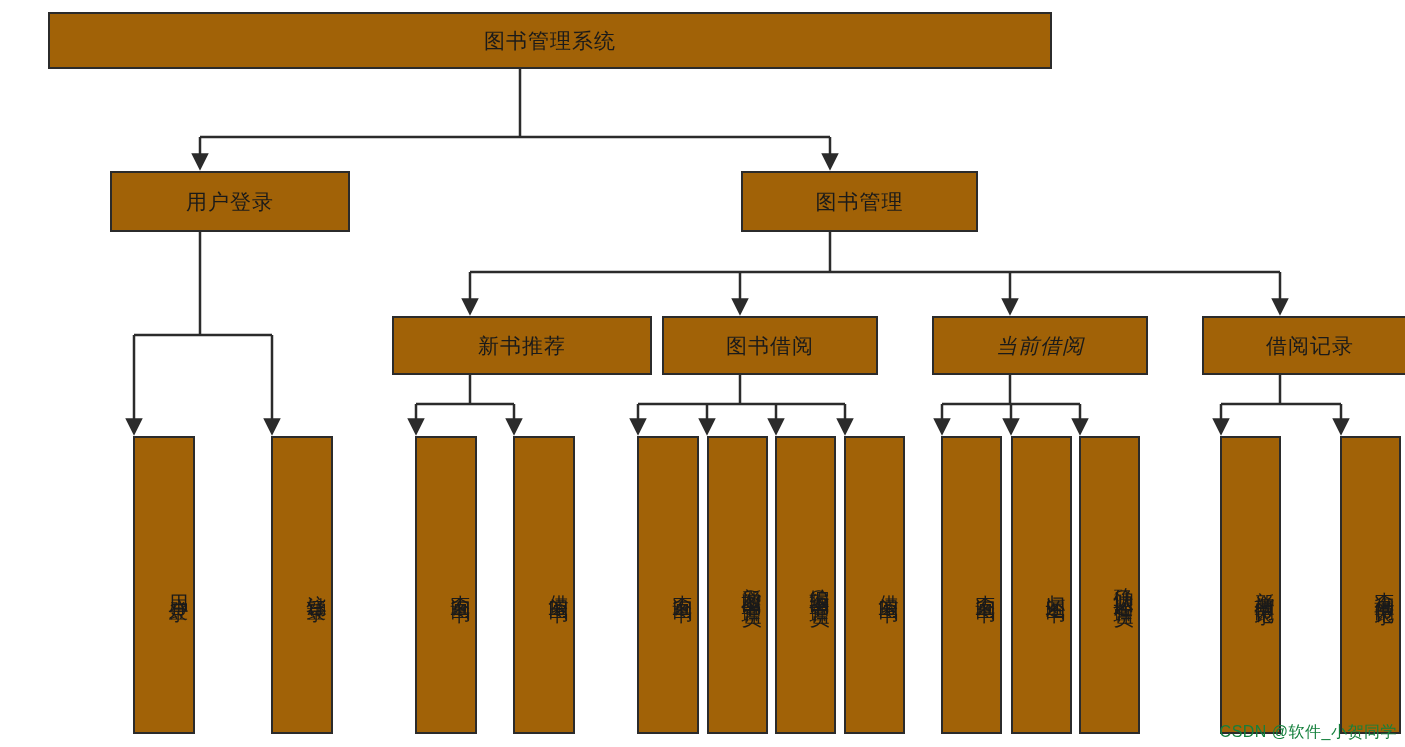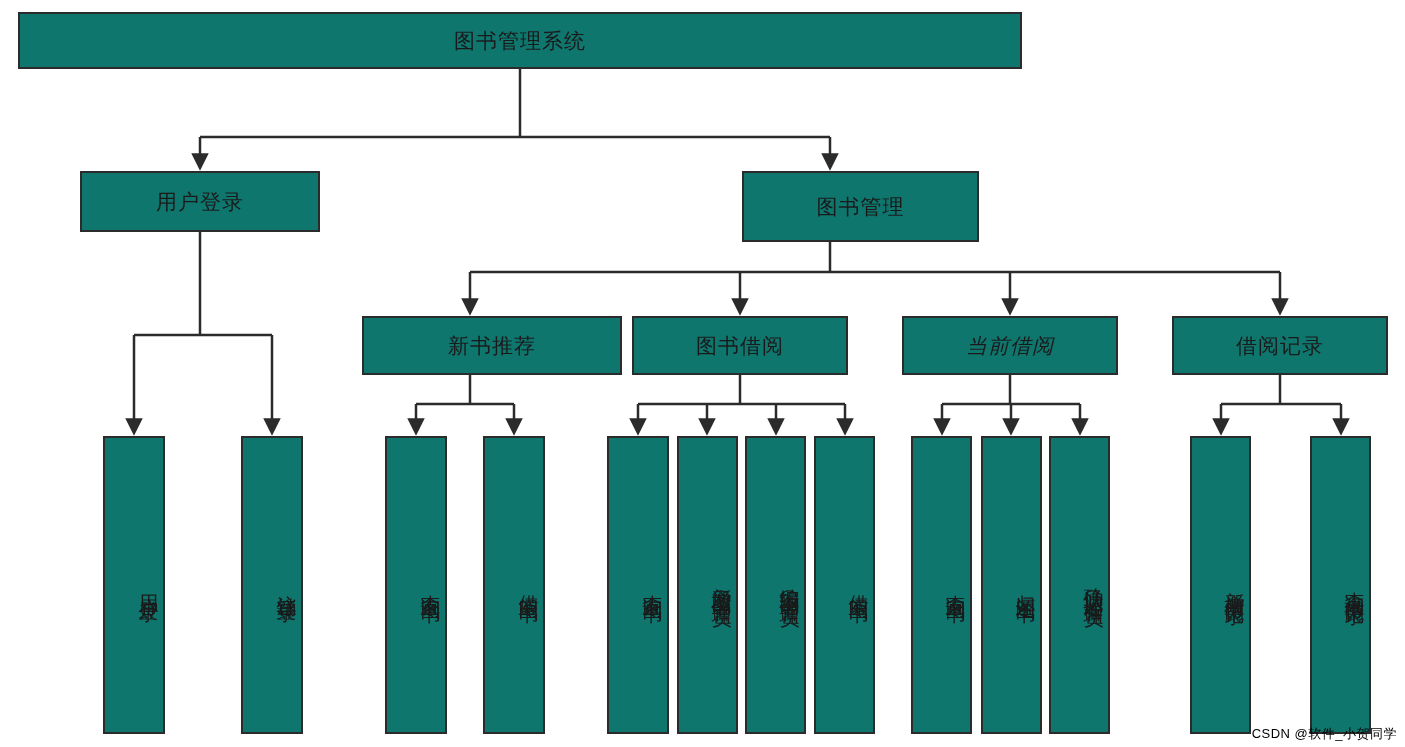--- a/index.html
+++ b/index.html
@@ -14,25 +14,26 @@
     position: relative;
     width: 1405px;
     height: 747px;
     background: #ffffff;
     overflow: hidden;
   }
   .node {
     position: absolute;
     box-sizing: border-box;
     border: 2.5px solid #2b2b2b;
-    background: #0f766e;
+    background: #a16207;
     display: flex;
     align-items: center;
     justify-content: center;
     color: #1a1a1a;
+    margin-left: 30px;
   }
   .node.horiz {
     font-size: 21px;
     letter-spacing: 1px;
     line-height: 1.2;
   }
   .node.vert {
     writing-mode: vertical-rl;
     text-orientation: upright;
     font-size: 20px;
@@ -50,22 +51,22 @@
     left: 0;
     top: 0;
     width: 1405px;
     height: 747px;
     pointer-events: none;
   }
   .watermark {
     position: absolute;
     right: 8px;
     bottom: 4px;
-    font-size: 13px;
-    color: #000000;
+    font-size: 16px;
+    color: #15803d;
     letter-spacing: 0.5px;
     white-space: nowrap;
   }
 </style>
 </head>
 <body>
 
 <div id="canvas">
 
   <svg class="links" viewBox="0 0 1405 747" xmlns="http://www.w3.org/2000/svg">
@@ -118,21 +119,21 @@
     </g>
   </svg>
 
   <div class="node horiz" style="left:18px; top:12px; width:1004px; height:57px;">
     <span>图书管理系统</span>
   </div>
 
   <div class="node horiz" style="left:80px; top:171px; width:240px; height:61px;">
     <span>用户登录</span>
   </div>
-  <div class="node horiz" style="left:742px; top:171px; width:237px; height:71px;">
+  <div class="node horiz" style="left:711px; top:171px; width:237px; height:61px;">
     <span>图书管理</span>
   </div>
 
   <div class="node horiz" style="left:362px; top:316px; width:260px; height:59px;">
     <span>新书推荐</span>
   </div>
   <div class="node horiz" style="left:632px; top:316px; width:216px; height:59px;">
     <span>图书借阅</span>
   </div>
   <div class="node horiz" style="left:902px; top:316px; width:216px; height:59px;font-style:italic;">

